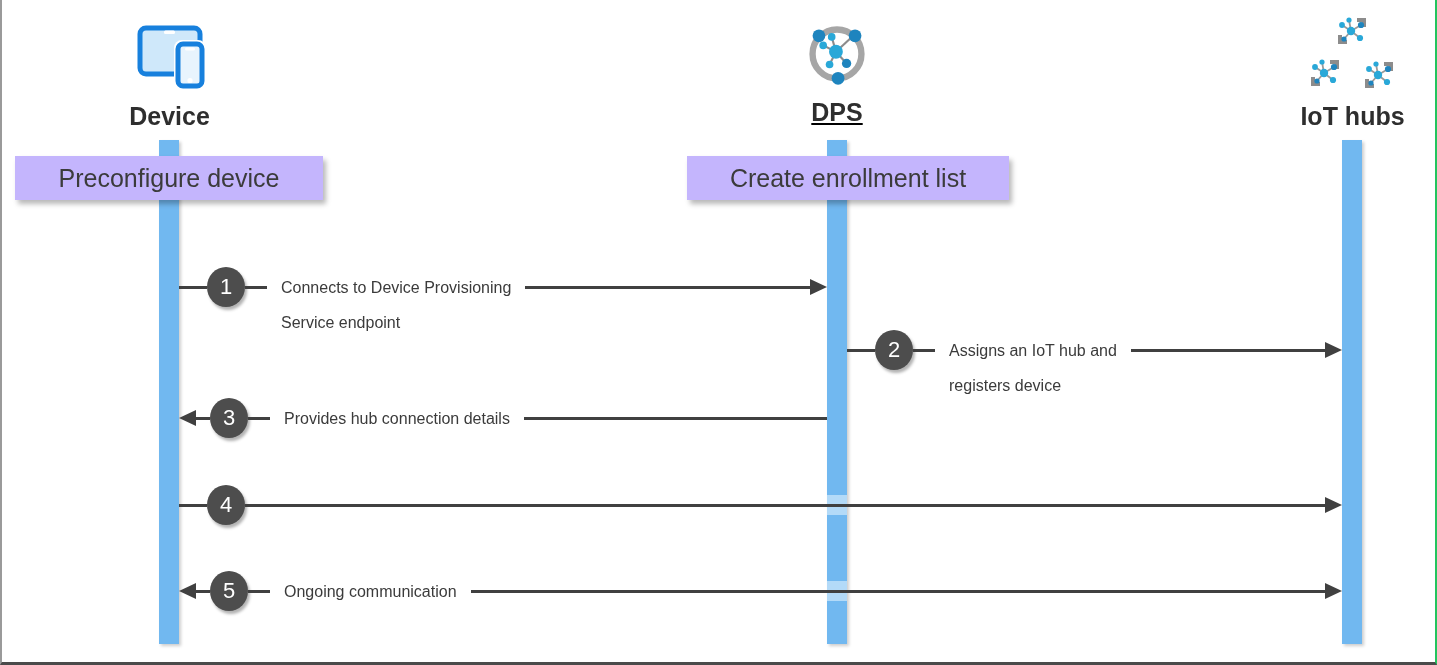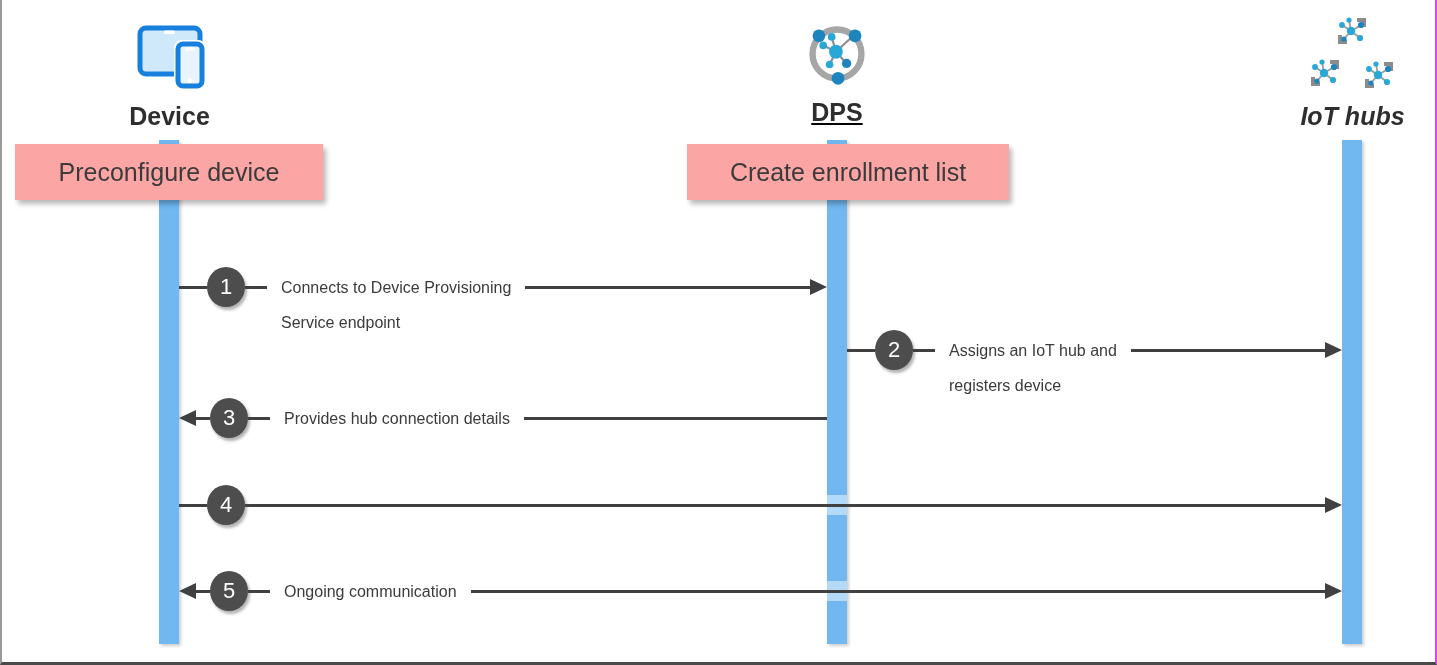--- a/index.html
+++ b/index.html
@@ -1,39 +1,39 @@
 <!DOCTYPE html>
 <html><head>
 <meta charset="utf-8">
 <style>
   html,body { margin:0; padding:0; background:#fff; }
   body { font-family:"Liberation Sans", sans-serif; }
 
   .frame {
     position:relative; width:1437px; height:665px; background:#ffffff;
-    border-left:2px solid #9a9a9a; border-right:2px solid #d946ef;
+    border-left:2px solid #9a9a9a; border-right:2px solid #22c55e;
     border-bottom:3px solid #4a4a4a; box-sizing:border-box; overflow:hidden;
   }
 
   
   .actor { position:absolute; text-align:center; z-index:2; }
   .actor .label { font-weight:bold; font-size:25px; color:#2e2e2e; margin-top:4px; }
 
   
   .lifeline {
     position:absolute; top:140px; height:504px; width:20px;
     background:#71b8f0; box-shadow:2px 2px 3px rgba(0,0,0,0.2); z-index:1;
   }
   .cross-patch {
     position:absolute; width:20px; height:20px; background:#b3daf8; z-index:2;
   }
 
   
   .note {
-    position:absolute; top:144px; height:56px; background:#fca5a5;
+    position:absolute; top:156px; height:44px; background:#c4b5fd;
     box-shadow:3px 4px 5px rgba(0,0,0,0.28);
     display:flex; align-items:center; justify-content:center;
     font-size:25px; color:#3b3b3b; z-index:3;
   }
 
   
   .msg { position:absolute; display:flex; align-items:flex-start; height:38px; z-index:4; }
   .seg { height:3px; background:#404040; margin-top:16px; }
   .grow { flex:1; }
   .badge {
@@ -87,21 +87,21 @@
         <circle cx="19" cy="22" r="3.6" fill="#29a8d8"></circle>
         <circle cx="27" cy="14" r="3.6" fill="#29a8d8"></circle>
         <circle cx="41" cy="39" r="4.4" fill="#1e84be"></circle>
         <circle cx="25" cy="40" r="3.6" fill="#29a8d8"></circle>
         <circle cx="31" cy="28" r="6.5" fill="#29a8d8"></circle>
       </svg>
     </span>
     <div class="label">DPS</div>
   </div>
 
-  <div class="actor" style="left:1283px; top:16px; width:135px;font-style:italic;">
+  <div class="actor" style="left:1283px; top:16px; width:135px;">
     <span>
       <svg width="94" height="78" viewBox="0 0 94 78">
         <defs>
           <g id="hub">
             <polyline points="20,4 27,4 27,11" stroke="#8c8c8c" stroke-width="4" fill="none"></polyline>
             <polyline points="3,19 3,26 10,26" stroke="#8c8c8c" stroke-width="4" fill="none"></polyline>
             <g stroke="#9a9a9a" stroke-width="1.8">
               <line x1="14" y1="15" x2="5" y2="9"></line>
               <line x1="14" y1="15" x2="12" y2="4"></line>
               <line x1="14" y1="15" x2="24" y2="9"></line>

